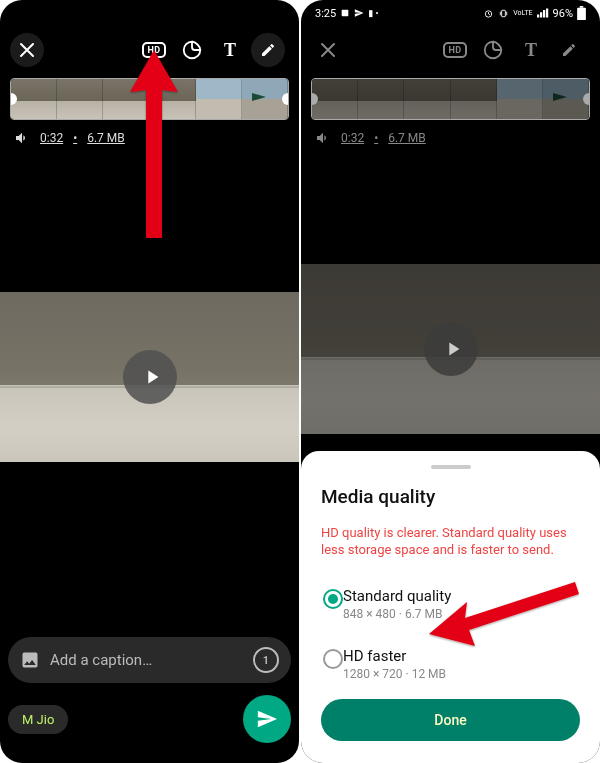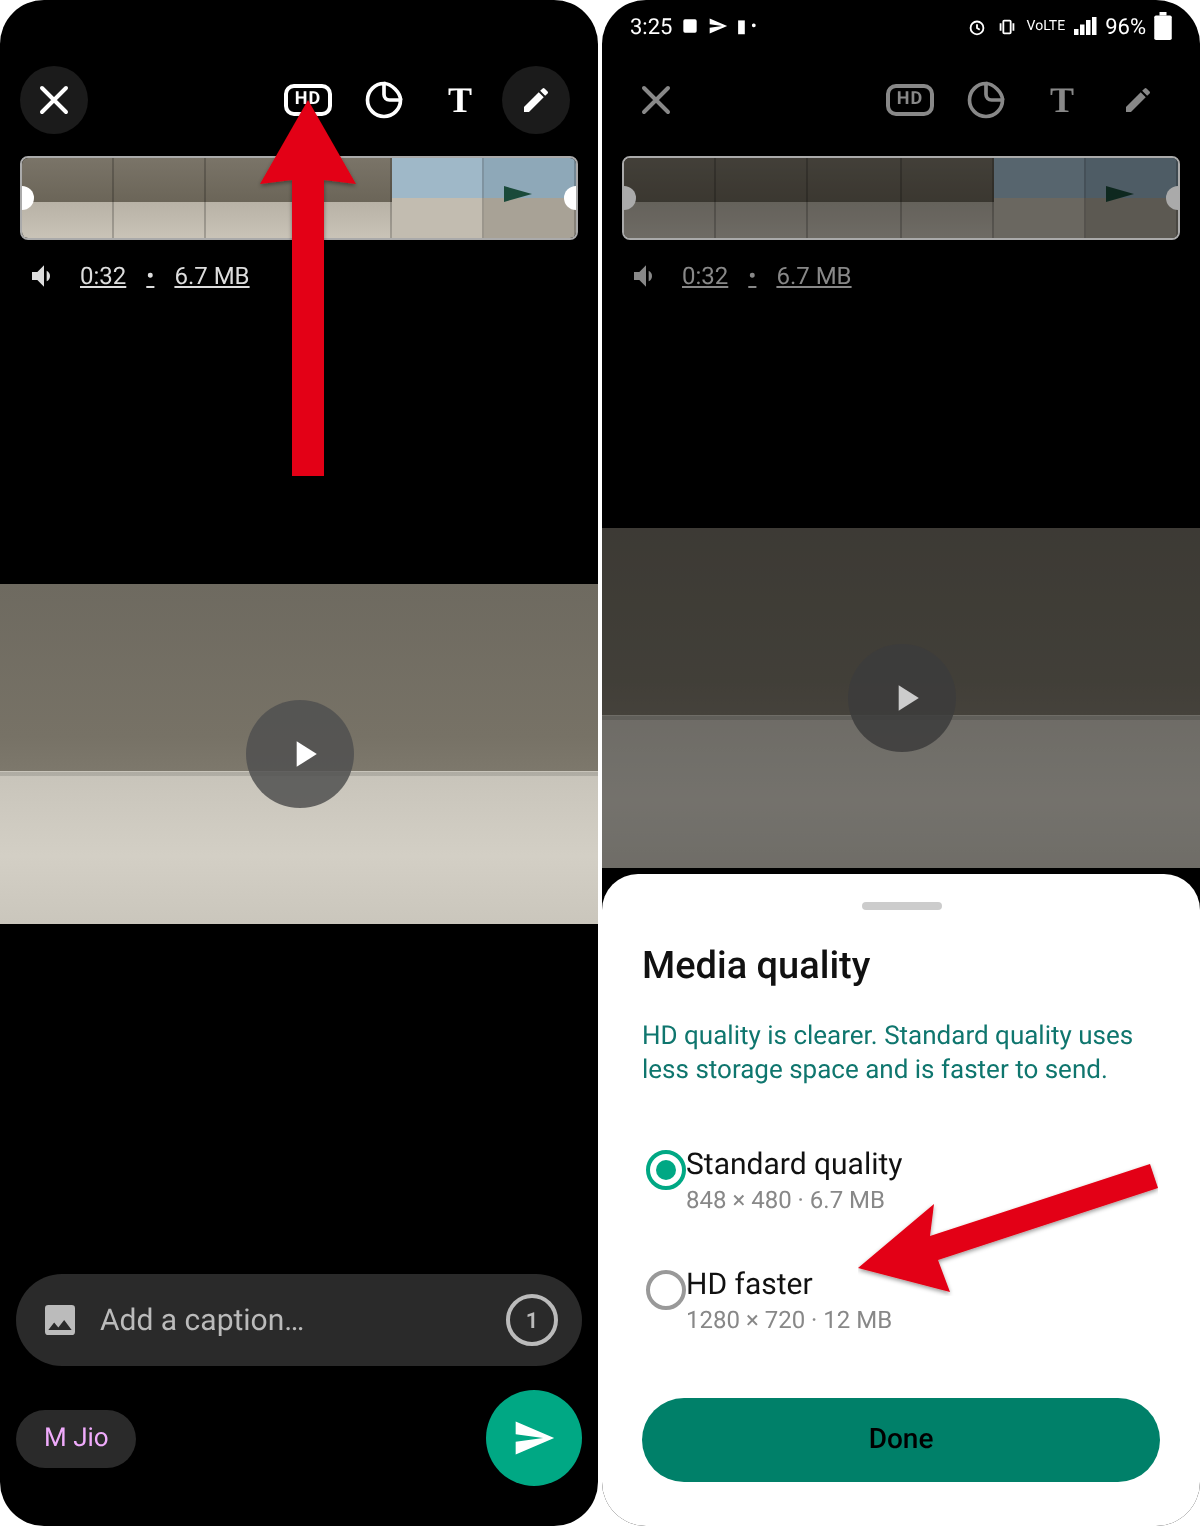--- a/index.html
+++ b/index.html
@@ -121,21 +121,21 @@
     color:#bbb;
   }
   .caption-bar .cap-text { flex:1; margin-left:10px; font-size:15px; }
   .caption-bar .once-icon { width:26px;height:26px;border:2px solid #bbb;border-radius:50%;display:flex;align-items:center;justify-content:center;font-size:11px;font-weight:600;}
   
   .bottom-row {
     position:absolute; left:8px; right:8px; bottom: 20px;
     display:flex; align-items:center; justify-content:space-between;
   }
   .chip {
-    background:#2a2a2a; color:#f0abfc;
+    background:#2a2a2a; color:#bef264;
     border-radius: 16px;
     padding: 7px 14px;
     font-size: 13px;
   }
   .send-btn {
     width:48px;height:48px;border-radius:50%;
     background:#00a884;
     display:flex;align-items:center;justify-content:center;
   }
   
@@ -146,40 +146,40 @@
   
   .sheet {
     position:absolute; left:0; right:0; bottom:0;
     background:#fff;
     border-top-left-radius: 18px;
     border-top-right-radius: 18px;
     padding: 10px 20px 22px 20px;
   }
   .sheet .grabber { width:40px;height:4px;background:#ccc;border-radius:2px;margin:4px auto 16px auto;}
   .sheet h2 { font-size:19px; color:#111; font-weight:500; margin-bottom:16px;}
-  .sheet .desc { font-size:13px; color:#0f766e; line-height:1.35; margin-bottom:18px;}
+  .sheet .desc { font-size:13px; color:#ef4444; line-height:1.35; margin-bottom:18px;}
   .option {
     display:flex; align-items:flex-start; 
     padding: 10px 2px 16px 2px;
   }
   .radio {
     width:20px;height:20px;border:2px solid #999;border-radius:50%;
     flex-shrink:0; margin-top:2px;
     display:flex;align-items:center;justify-content:center;
   }
   .radio.selected { border-color:#00a884; }
   .radio.selected::after{content:"";width:10px;height:10px;background:#00a884;border-radius:50%;}
   .opt-label { font-size:15px; color:#111; }
   .opt-sub { font-size:12px; color:#888; margin-top:2px;}
   .done-btn {
-    margin-top: 16px;
+    margin-top: 2px;
     width:100%; height:42px;
     background:#008069;
     border-radius:21px;
-    color:#000000; font-size:14px; font-weight:500;
+    color:#fef9c3; font-size:14px; font-weight:500;
     display:flex;align-items:center;justify-content:center;
   }
 </style>
 </head>
 <body>
 
 <div class="container">
 
   <div class="phone">
     <div class="statusbar" style="visibility:hidden;">

